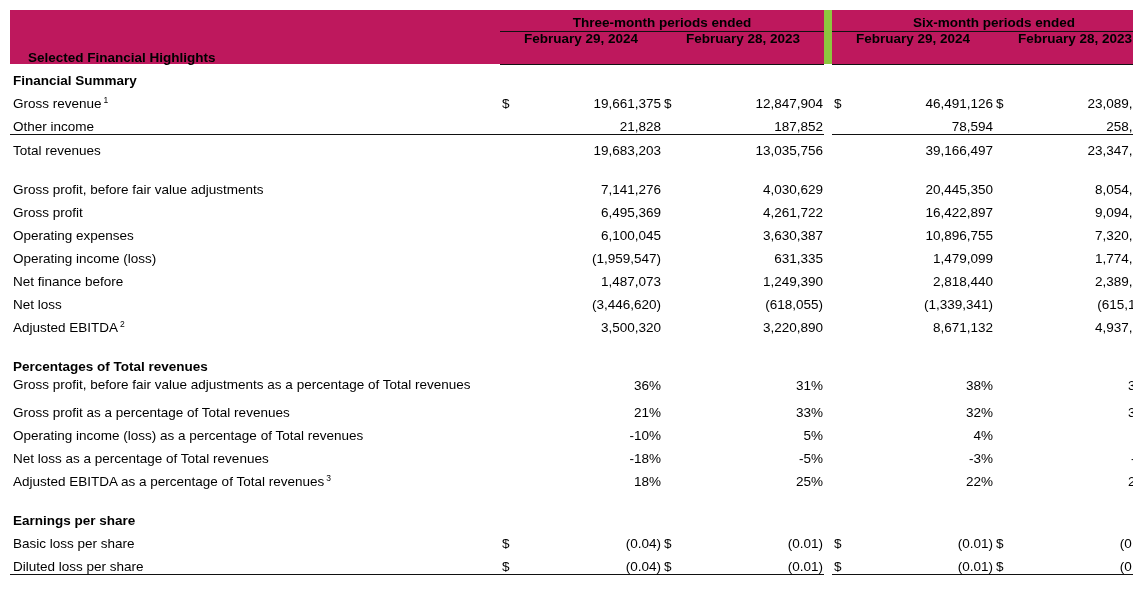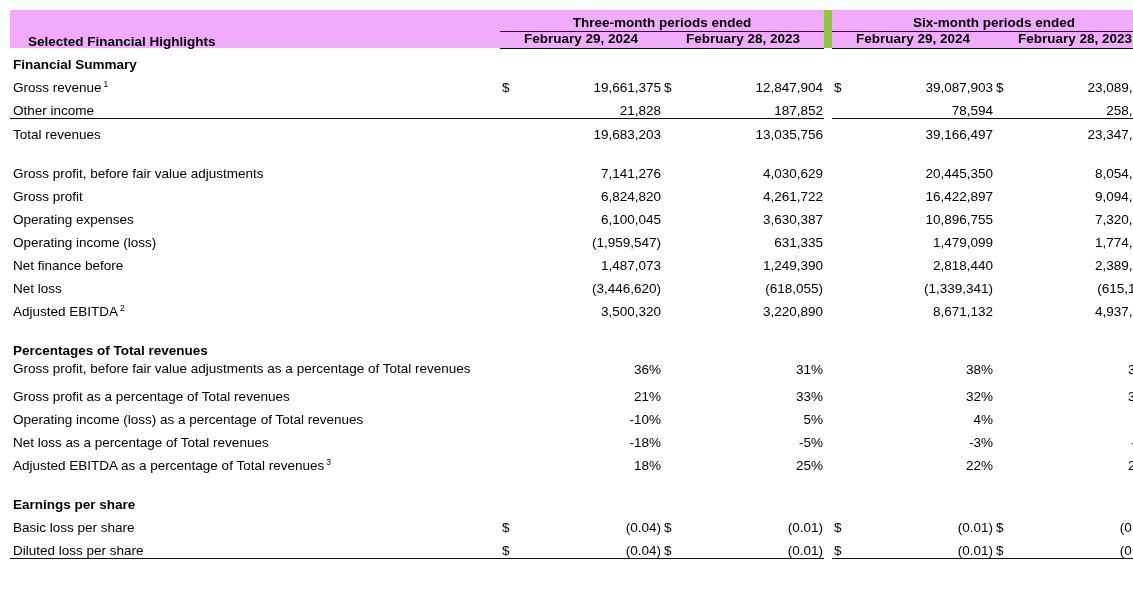--- a/index.html
+++ b/index.html
@@ -39,21 +39,21 @@
 
   td, th {
     padding: 0;
     vertical-align: bottom;
     font-weight: normal;
     line-height: 1.0;
   }
 
   
   .band td {
-    background: #f0abfc;
+    background: #be185d;
   }
   .band .spacer-row td { height: 19px; }
 
   .band-title {
     font-weight: bold;
     font-size: 13.5px;
     padding-left: 18px;
     white-space: nowrap;
   }
 
@@ -63,21 +63,21 @@
     font-size: 13.5px;
     padding-bottom: 2px;
     border-bottom: 1.4px solid #111;
     white-space: nowrap;
   }
 
   .date-head {
     text-align: center;
     font-weight: bold;
     font-size: 13.5px;
-    padding-bottom: 2px;
+    padding-bottom: 18px;
     border-bottom: 1.4px solid #111;
     white-space: nowrap;
   }
 
   .band .gapcell { background: #8DC63F; }
 
   
   .r td { height: 22px; padding-top: 1px; }
   .r .lbl {
     padding-left: 3px;
@@ -161,21 +161,21 @@
       </tr>
 
       <tr class="r">
         <td class="lbl"><span>Gross revenue</span><sup>1</sup></td>
         <td class="cur">$</td>
         <td class="num">19,661,375</td>
         <td class="cur">$</td>
         <td class="num">12,847,904</td>
         <td></td>
         <td class="cur">$</td>
-        <td class="num">39,087,903</td>
+        <td class="num">46,491,126</td>
         <td class="cur">$</td>
         <td class="num">23,089,318</td>
       </tr>
 
       <tr class="r rule-bot">
         <td class="lbl ruled">Other income</td>
         <td class="cur ruled"></td>
         <td class="num ruled">21,828</td>
         <td class="cur ruled"></td>
         <td class="num ruled">187,852</td>
@@ -212,21 +212,21 @@
         <td></td>
         <td class="cur"></td>
         <td class="num">20,445,350</td>
         <td class="cur"></td>
         <td class="num">8,054,027</td>
       </tr>
 
       <tr class="r">
         <td class="lbl">Gross profit</td>
         <td class="cur"></td>
-        <td class="num">6,824,820</td>
+        <td class="num">6,495,369</td>
         <td class="cur"></td>
         <td class="num">4,261,722</td>
         <td></td>
         <td class="cur"></td>
         <td class="num">16,422,897</td>
         <td class="cur"></td>
         <td class="num">9,094,317</td>
       </tr>
 
       <tr class="r">

